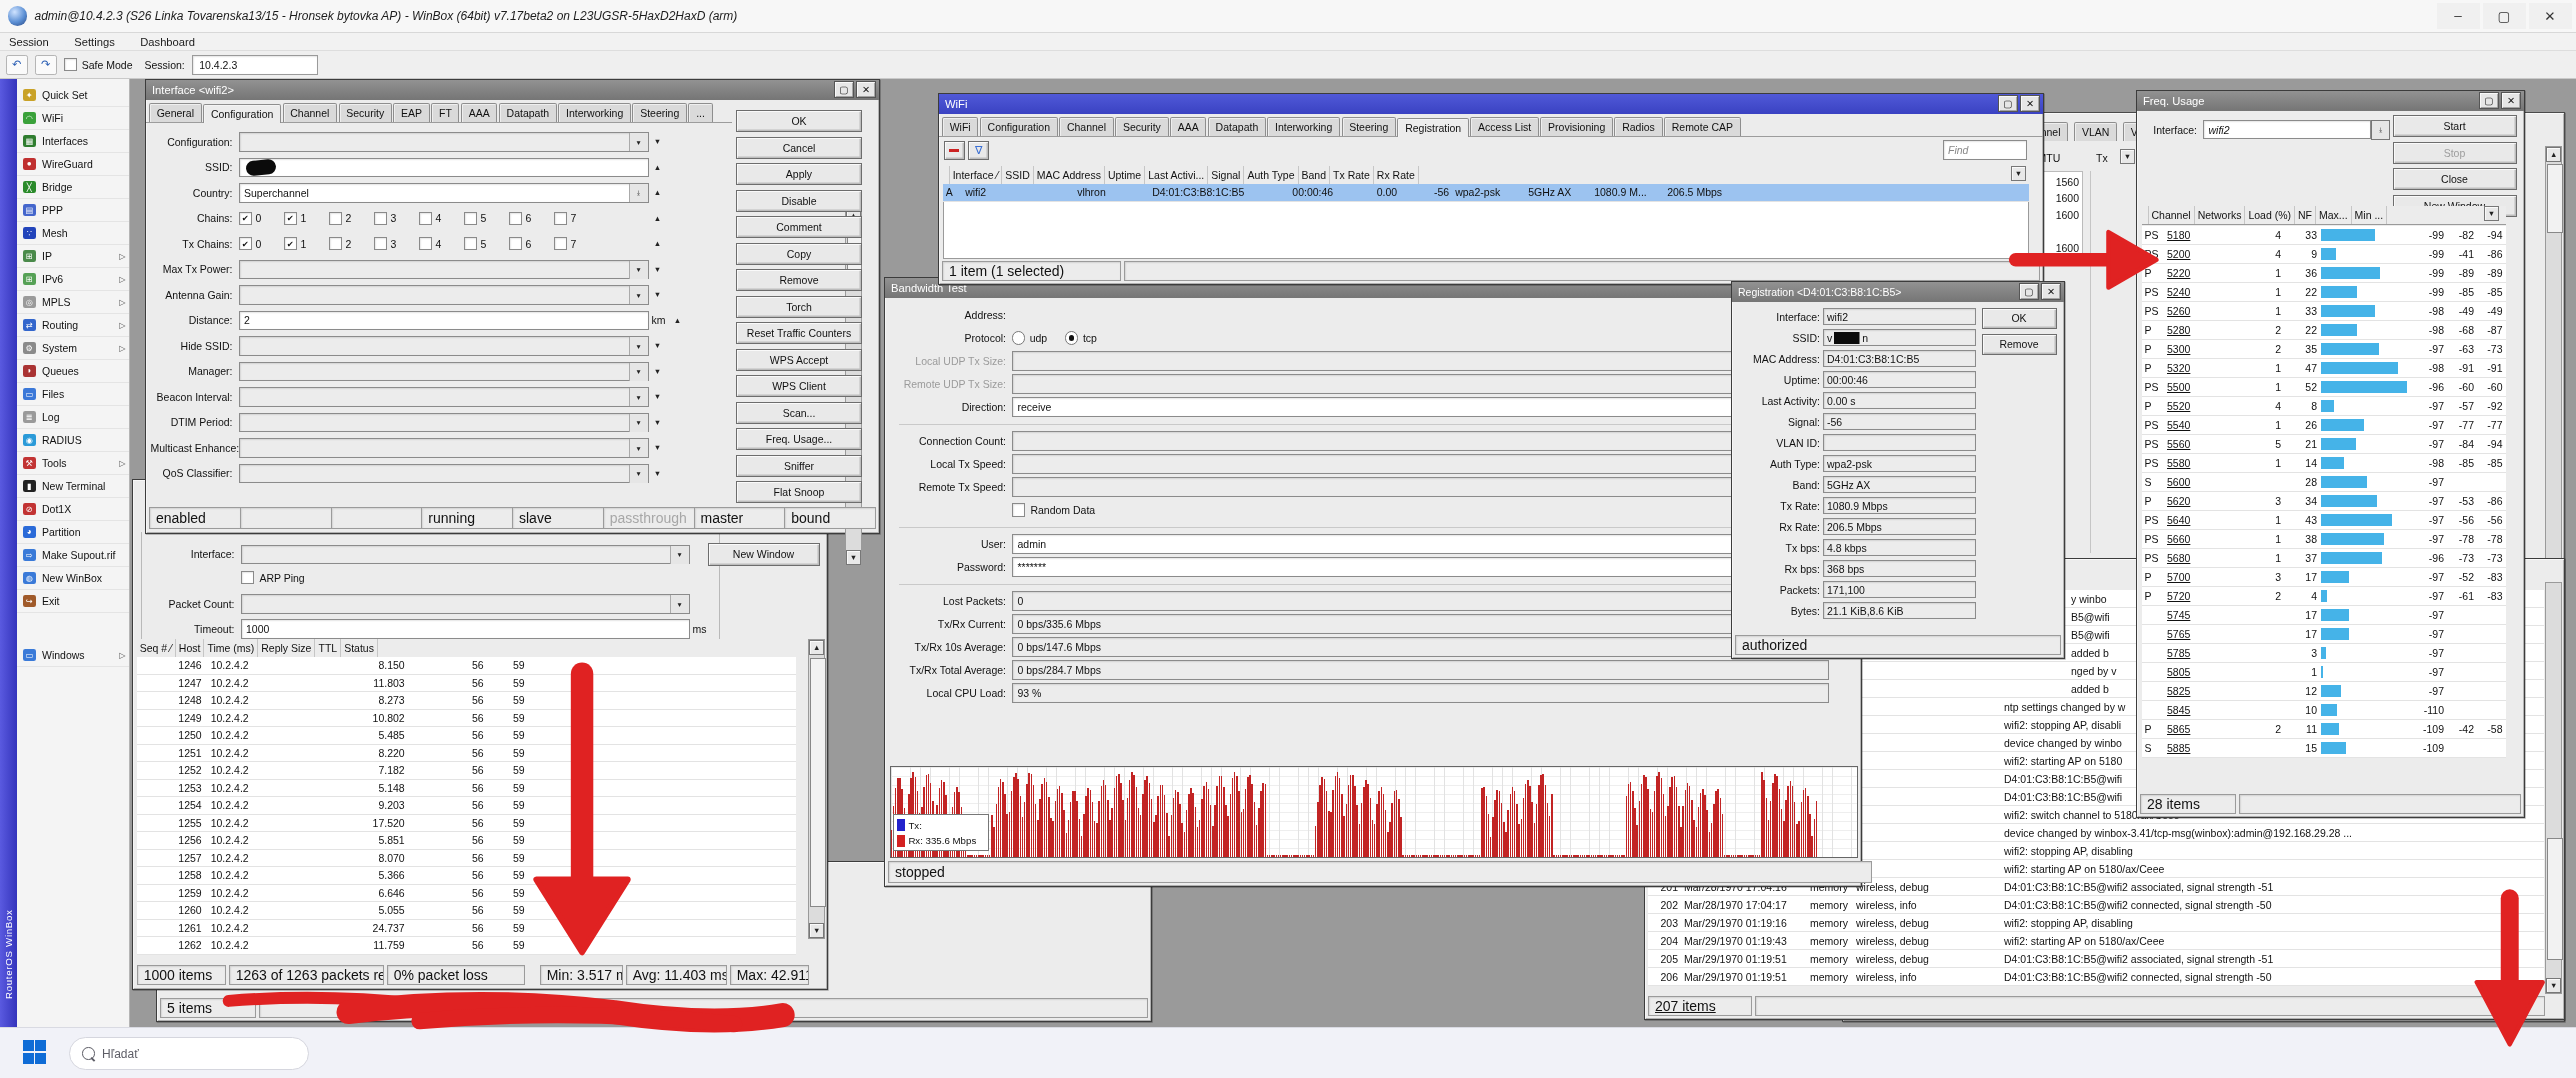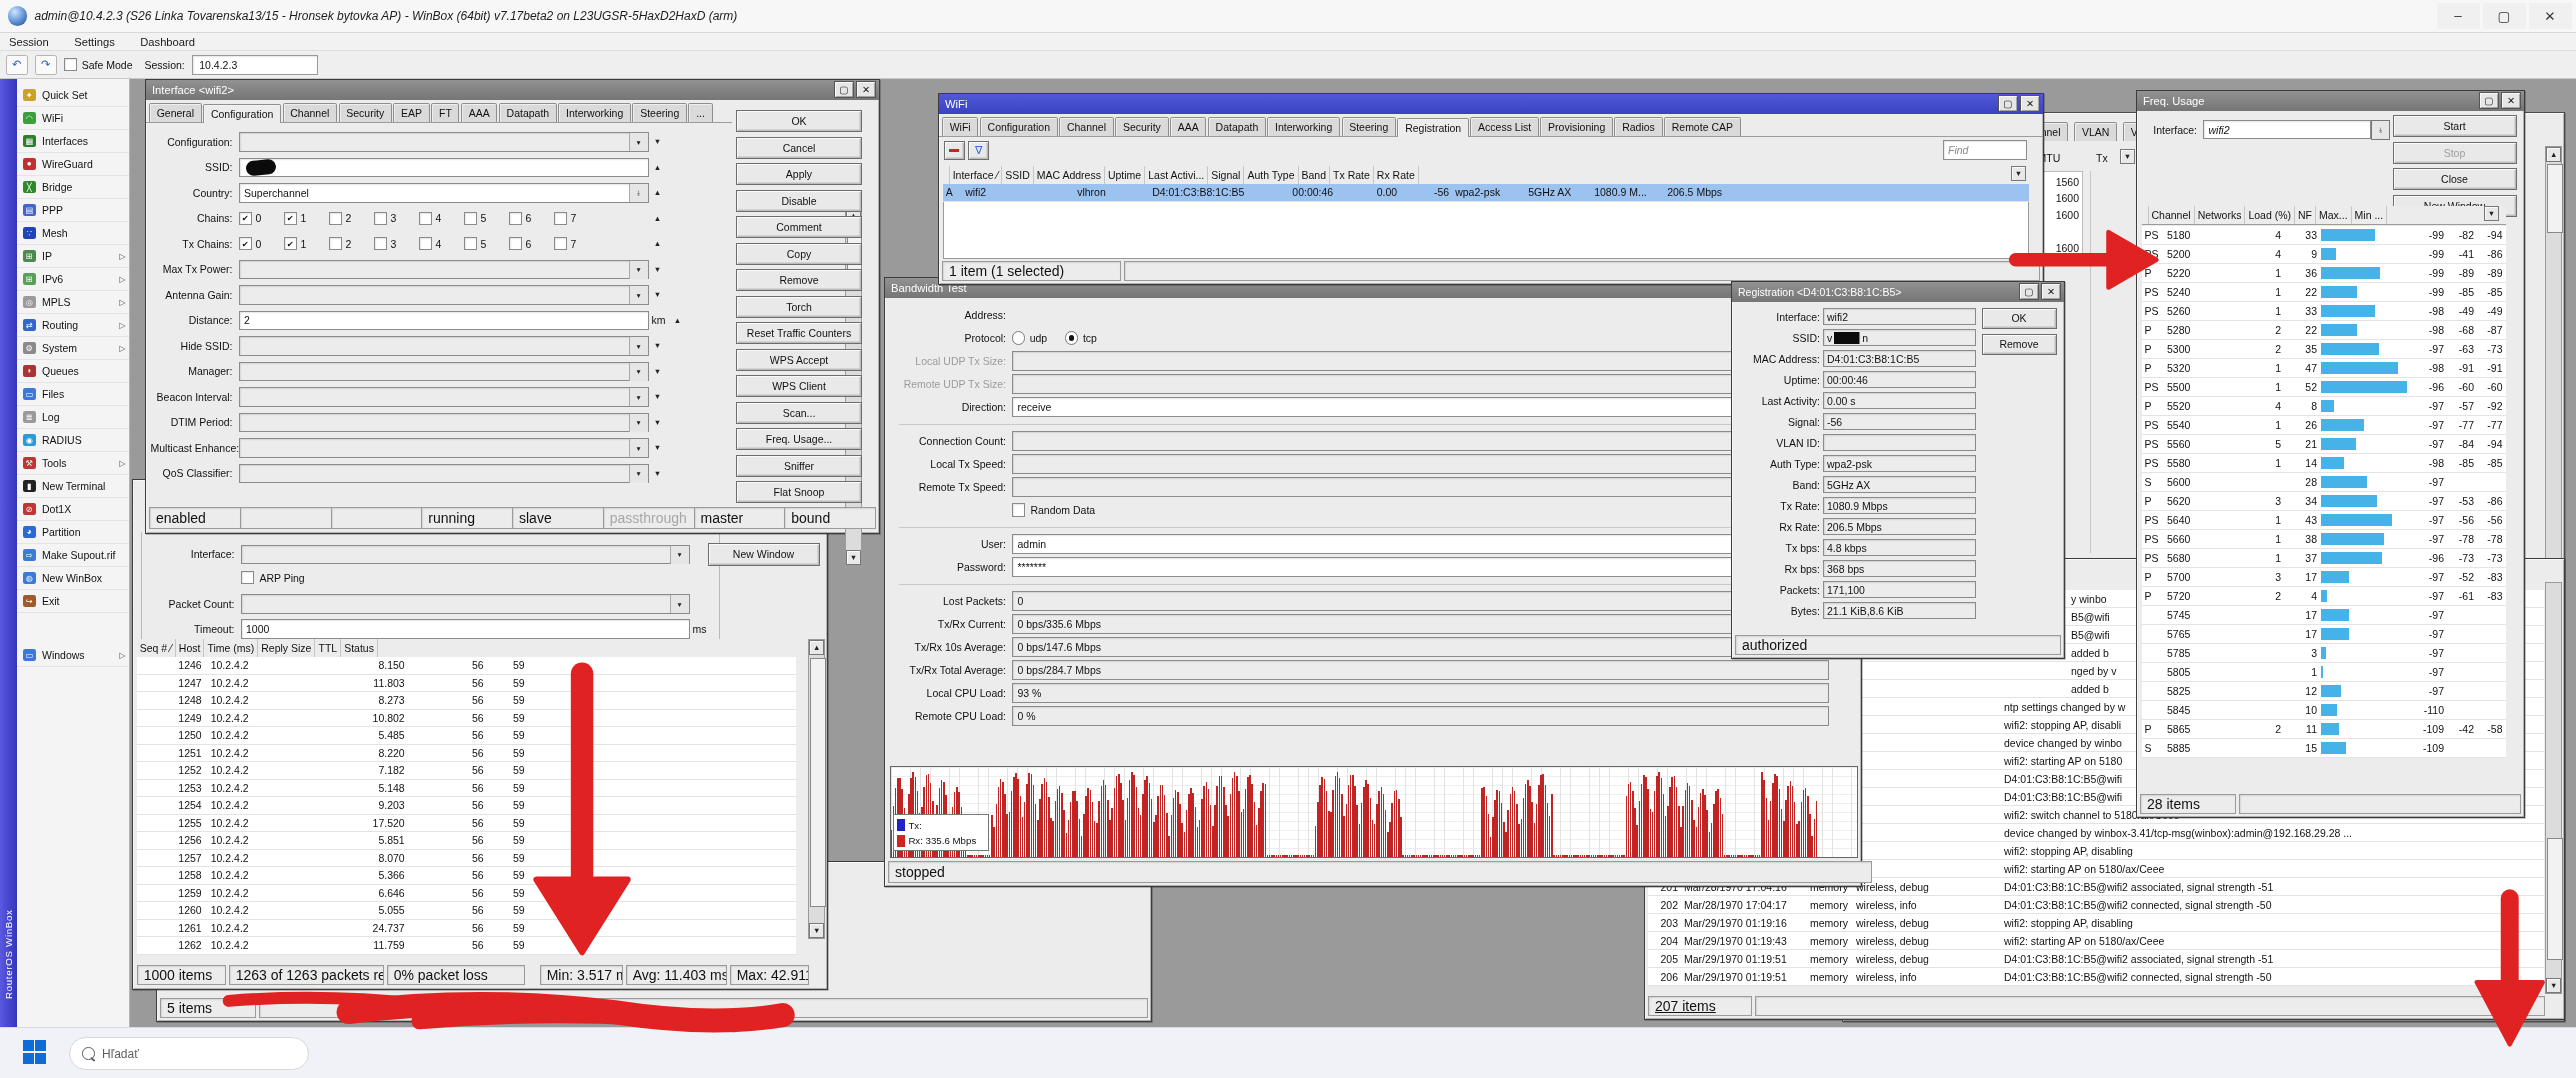--- a/index.html
+++ b/index.html
@@ -131,21 +131,21 @@
   #ping-status .scell:nth-child(4){width:69px;margin-left:12px;}
   #ping-status .scell:nth-child(5){width:87px;}
   #ping-status .scell:nth-child(6){flex:1;}
   
   #freq{left:2136px;top:90px;width:389px;height:728px;z-index:20;}
   #freq-buttons{position:absolute;right:7.5px;top:24px;width:124px;display:flex;flex-direction:column;gap:4.5px;}
   #freq-buttons .fbtn{height:22px;}
   #freq-buttons .fbtn:nth-child(2){color:#9d9d9d;}
   .freqtable{position:absolute;left:4.5px;top:135px;width:364px;}
   .freqtable .trow{height:18px;}
-  .freqtable .c0{width:22.5px;} .freqtable .c1{width:60px;} .freqtable .c2{width:60px;text-align:right;}
+  .freqtable .c0{width:22.5px;} .freqtable .c1{width:60px;text-decoration:underline;} .freqtable .c2{width:60px;text-align:right;}
   .freqtable .c3{width:126px;display:flex;align-items:center;}
   .freqtable .c3 .num{width:30px;text-align:right;padding-right:3.7px;flex:none;}
   .freqtable .c3 .bar{height:12.7px;background:#45b3e8;flex:none;}
   .freqtable .c4{width:37px;text-align:right;} .freqtable .c5{width:30px;text-align:right;} .freqtable .c6{width:28.5px;text-align:right;}
   
   #log{left:1644px;top:558px;width:921px;height:462px;z-index:6;}
   .logtable{position:absolute;left:3px;top:31px;width:896px;}
   .logtable .trow{height:17px;}
   .logtable .c0{width:33px;text-align:right;}
   .logtable .c1{width:126px;}
@@ -764,24 +764,20 @@
         <span class="flbl">Tx/Rx 10s Average:</span>
         <div class="fld sunk gray">0 bps/147.6 Mbps</div>
       </div>
       <div class="frow">
         <span class="flbl">Tx/Rx Total Average:</span>
         <div class="fld sunk gray">0 bps/284.7 Mbps</div>
       </div>
       <div class="frow">
         <span class="flbl">Local CPU Load:</span>
         <div class="fld sunk gray">93 %</div>
-      </div>
-      <div class="frow">
-        <span class="flbl">Remote CPU Load:</span>
-        <div class="fld sunk gray">0 %</div>
       </div>
     </div>
   <div id="bw-graph">
       <span class="gbar" style="height: 30%;"></span>
       <span class="gbar" style="height: 56.2051%;"></span>
       <span class="gbar" style="height: 76.9865%;"></span>
       <span class="gbar" style="height: 88.0924%;"></span>
       <span class="gbar" style="height: 87.3605%;"></span>
       <span class="gbar" style="height: 75.1829%;"></span>
       <span class="gbar" style="height: 54.4171%;"></span>

